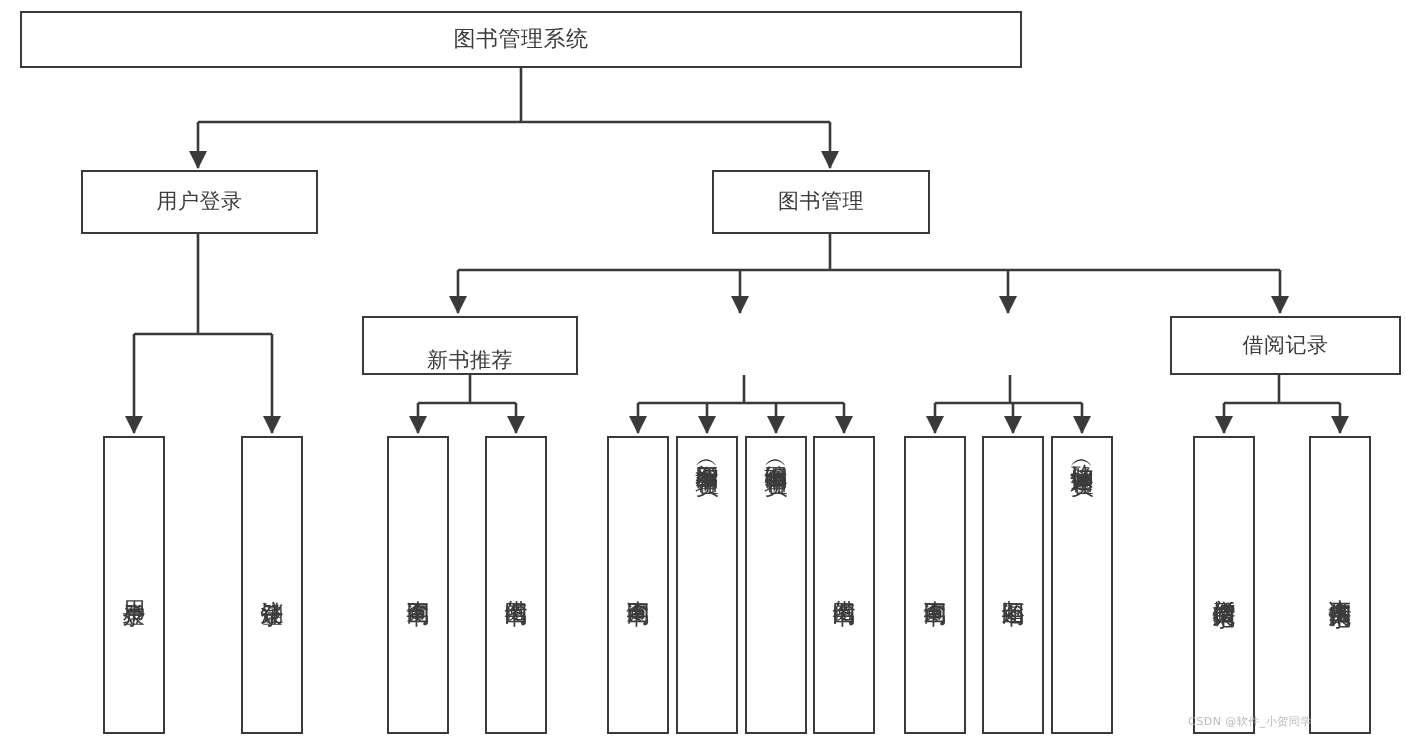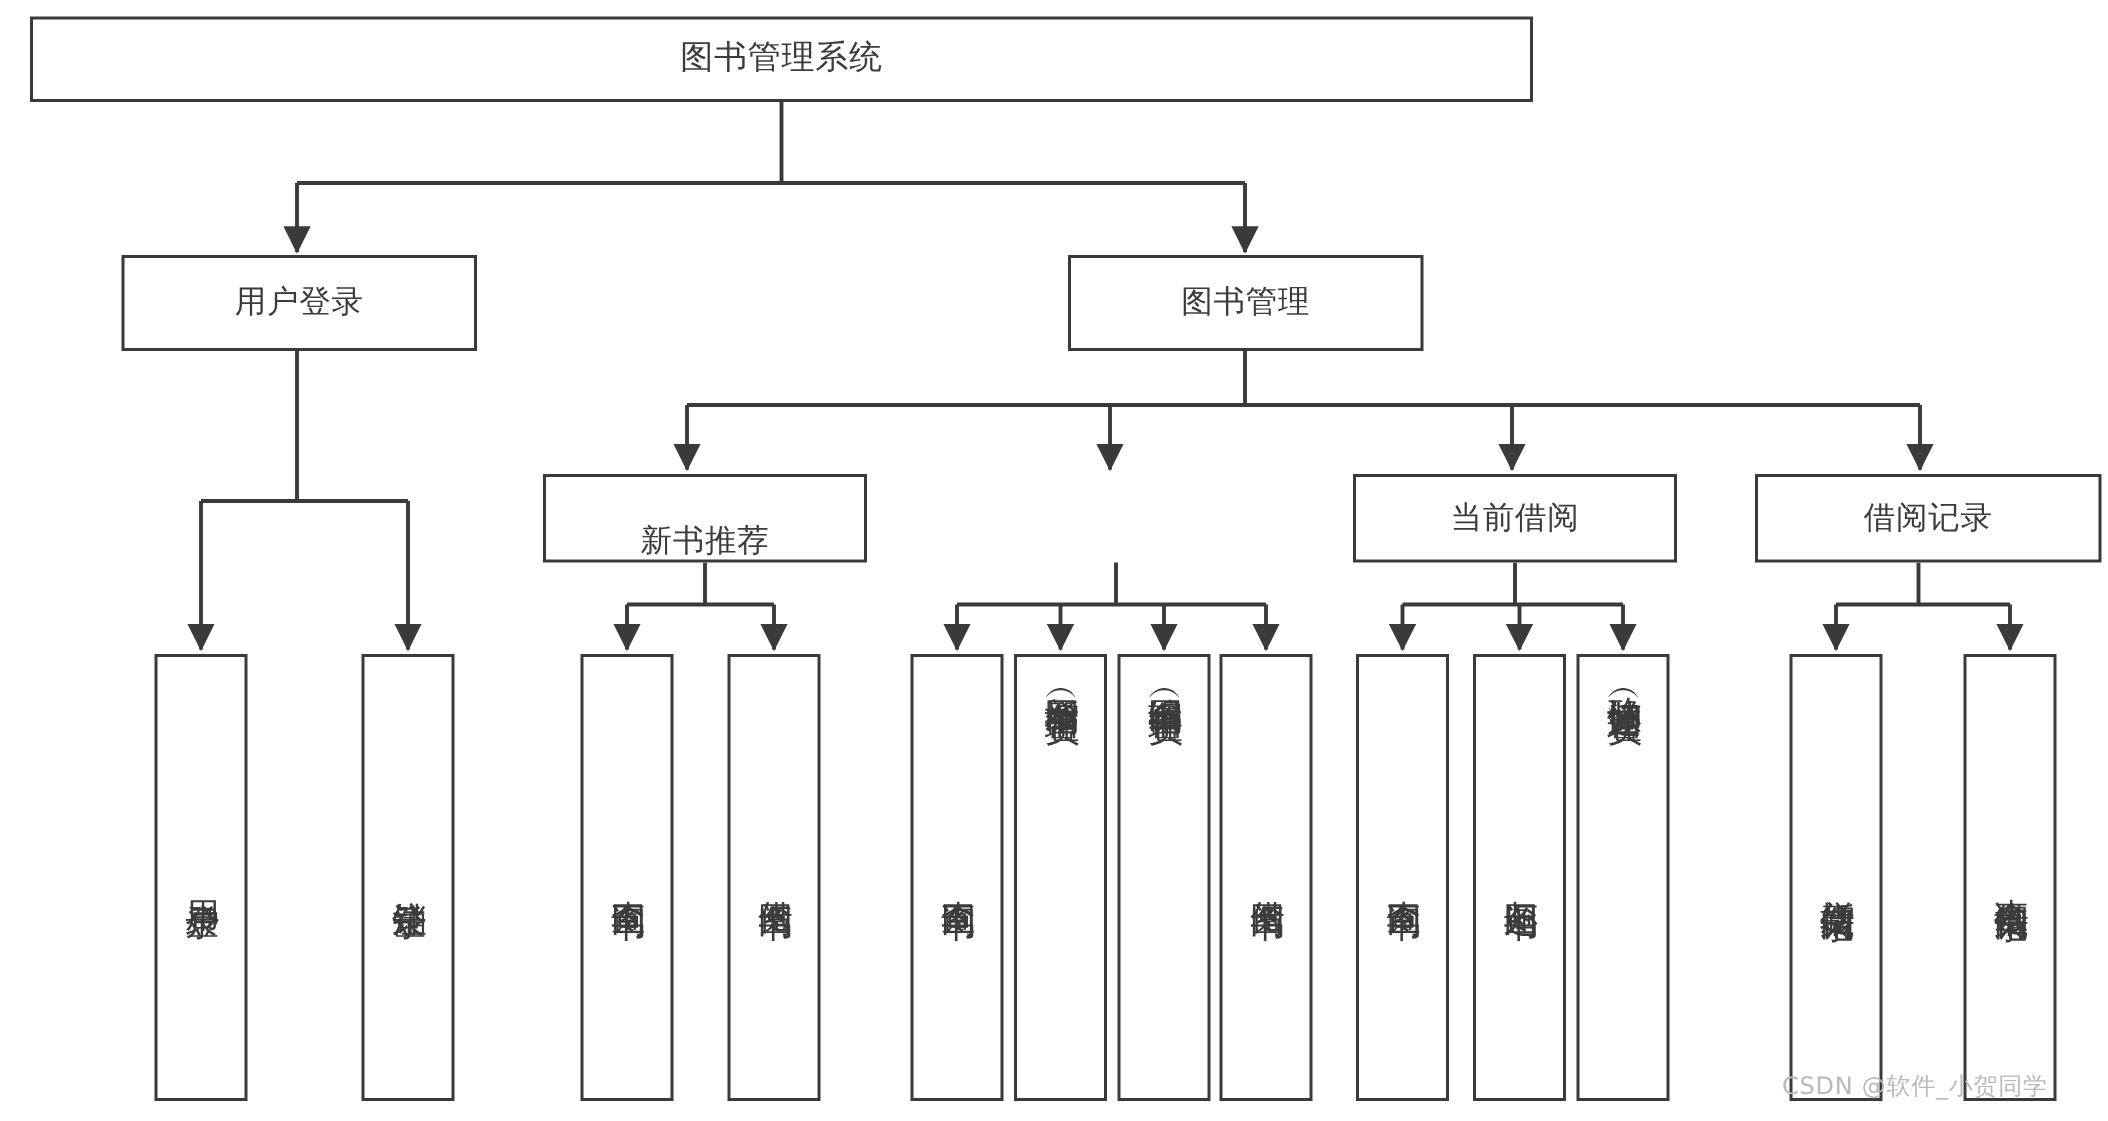--- a/index.html
+++ b/index.html
@@ -62,21 +62,21 @@
   }
   
   .node.vert.centered {
     align-items: center;
     padding-top: 0;
   }
   #watermark {
     position: absolute;
     left: 1188px;
     top: 714px;
-    font-size: 16px;
+    font-size: 11px;
     color: #b9b9b9;
     letter-spacing: 0.5px;
     white-space: nowrap;
     z-index: 3;
     font-family: "DejaVu Sans", "Liberation Sans", sans-serif;
   }
 </style>
 </head>
 <body>
 
@@ -136,32 +136,29 @@
   </svg>
 
   <div class="node horiz" id="n-root" style="left:20px; top:11px; width:1002px; height:57px;">
     <span class="lbl">图书管理系统</span>
   </div>
 
   <div class="node horiz" style="left:81px; top:170px; width:237px; height:64px;">
     <span class="lbl">用户登录</span>
   </div>
 
-  <div class="node horiz" style="left:712px; top:170px; width:237px; height:64px;">
+  <div class="node horiz" style="left:712px; top:170px; width:218px; height:64px;">
     <span class="lbl">图书管理</span>
   </div>
 
   <div class="node horiz" style="left:362px; top:316px; width:216px; height:59px;align-items:flex-end;">
     <span class="lbl">新书推荐</span>
   </div>
 
 
-  <div class="node horiz" style="left:902px; top:316px; width:216px; height:59px;">
-    <span class="lbl">当前借阅</span>
-  </div>
 
   <div class="node horiz" style="left:1170px; top:316px; width:231px; height:59px;">
     <span class="lbl">借阅记录</span>
   </div>
 
   <div class="node vert centered" style="left:103px; top:436px; width:62px; height:298px;">
     <span class="lbl">用户登录</span>
   </div>
 
   <div class="node vert centered" style="left:241px; top:436px; width:62px; height:298px;">

